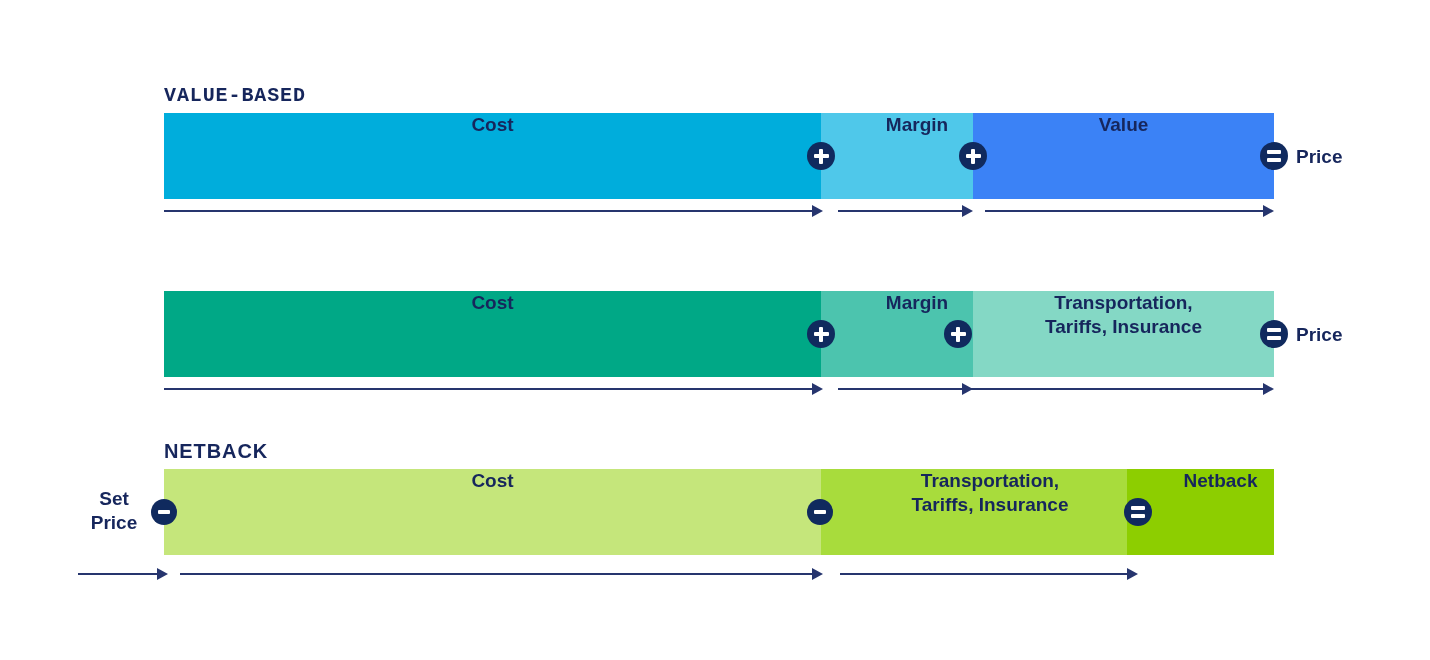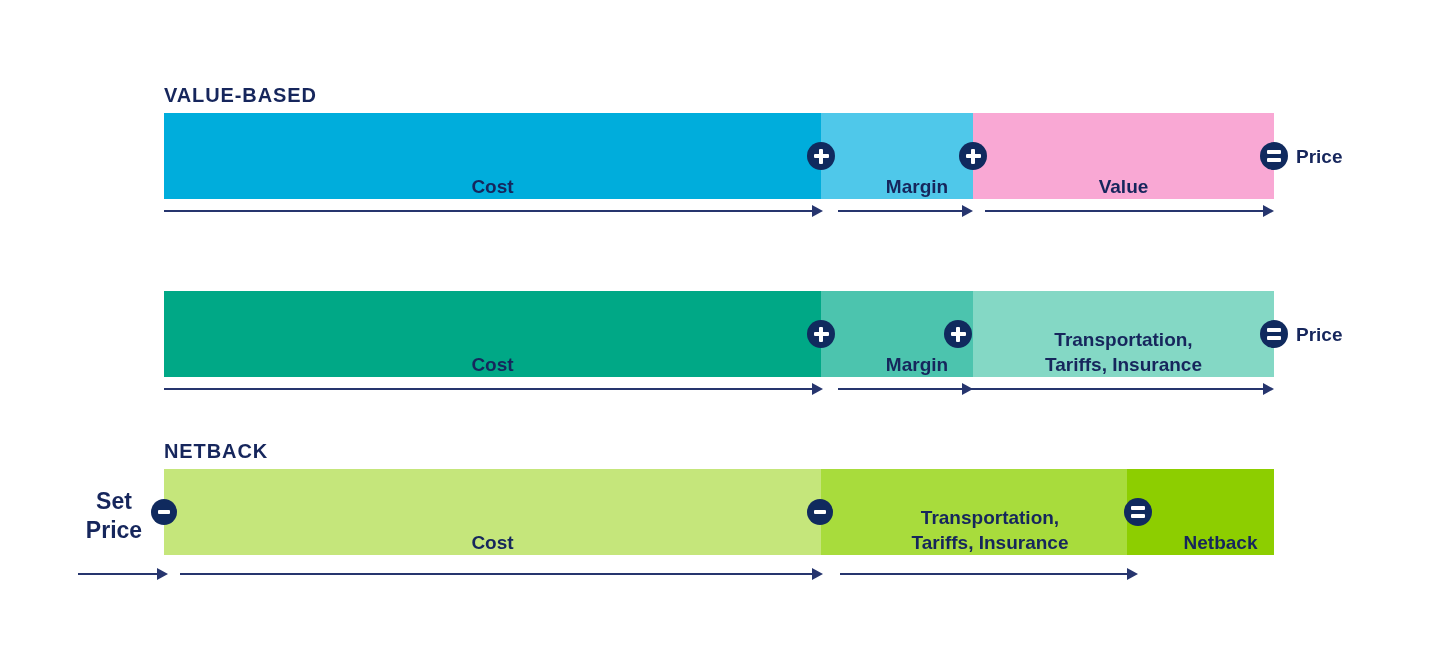--- a/index.html
+++ b/index.html
@@ -33,21 +33,21 @@
 
   
   .bar {
     position: absolute;
     display: flex;
     align-items: stretch;
   }
   .seg {
     position: relative;
     display: flex;
-    align-items: flex-end;
+    align-items: flex-start;
     justify-content: center;
     box-sizing: border-box;
   }
   .seg-label {
     font-size: 19px;
     font-weight: bold;
     color: #16265c;
     text-align: center;
     line-height: 1.28;
     white-space: pre-line;
@@ -91,21 +91,21 @@
   
   .outside-label {
     position: absolute;
     font-size: 19px;
     font-weight: bold;
     color: #16265c;
     white-space: nowrap;
   }
   .set-price-label {
     position: absolute;
-    font-size: 23px;
+    font-size: 19px;
     font-weight: bold;
     color: #16265c;
     text-align: center;
     line-height: 1.28;
     white-space: pre-line;
   }
 
   
   .arrow {
     position: absolute;
@@ -126,30 +126,30 @@
     border-top: 6px solid transparent;
     border-bottom: 6px solid transparent;
     border-left: 11px solid #26356e;
   }
 </style>
 </head>
 <body>
 
 <div class="canvas">
 
-  <div class="section-title" style="left:164px; top:84px;">VALUE-BASED</div>
+  <div class="section-title" style="left:164px; top:84px;font-family:Liberation Mono, monospace;">VALUE-BASED</div>
 
   <div class="bar" style="left:164px; top:113px; width:1110px; height:86px;">
     <div class="seg" style="width:657px; background:#00ADDC;">
       <span class="seg-label">Cost</span>
     </div>
     <div class="seg" style="width:152px; background:#4FC8EA;">
       <span class="seg-label inset-right">Margin</span>
     </div>
-    <div class="seg" style="width:301px; background:#f9a8d4;">
+    <div class="seg" style="width:301px; background:#3b82f6;">
       <span class="seg-label">Value</span>
     </div>
   </div>
 
   <div class="op op-plus" style="left:807px; top:142px;">
     <span class="bar-h h"></span>
       <span class="bar-h v"></span>
   </div>
   <div class="op op-plus" style="left:959px; top:142px;">
     <span class="bar-h h"></span>

